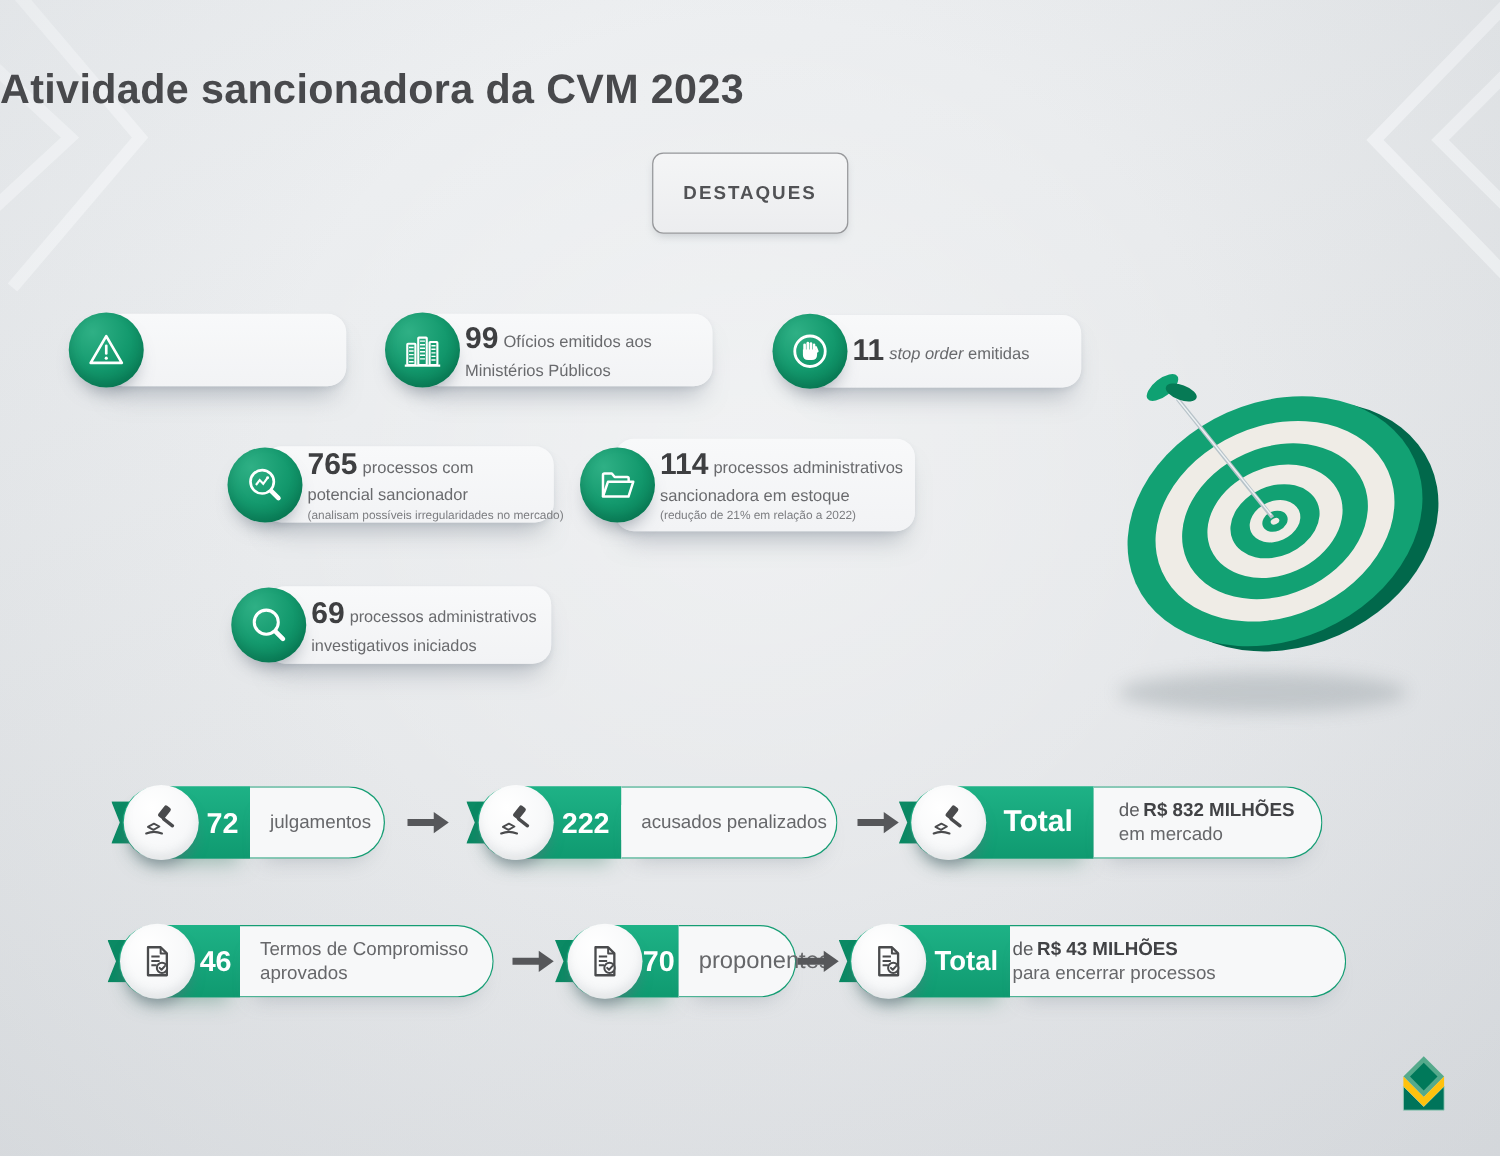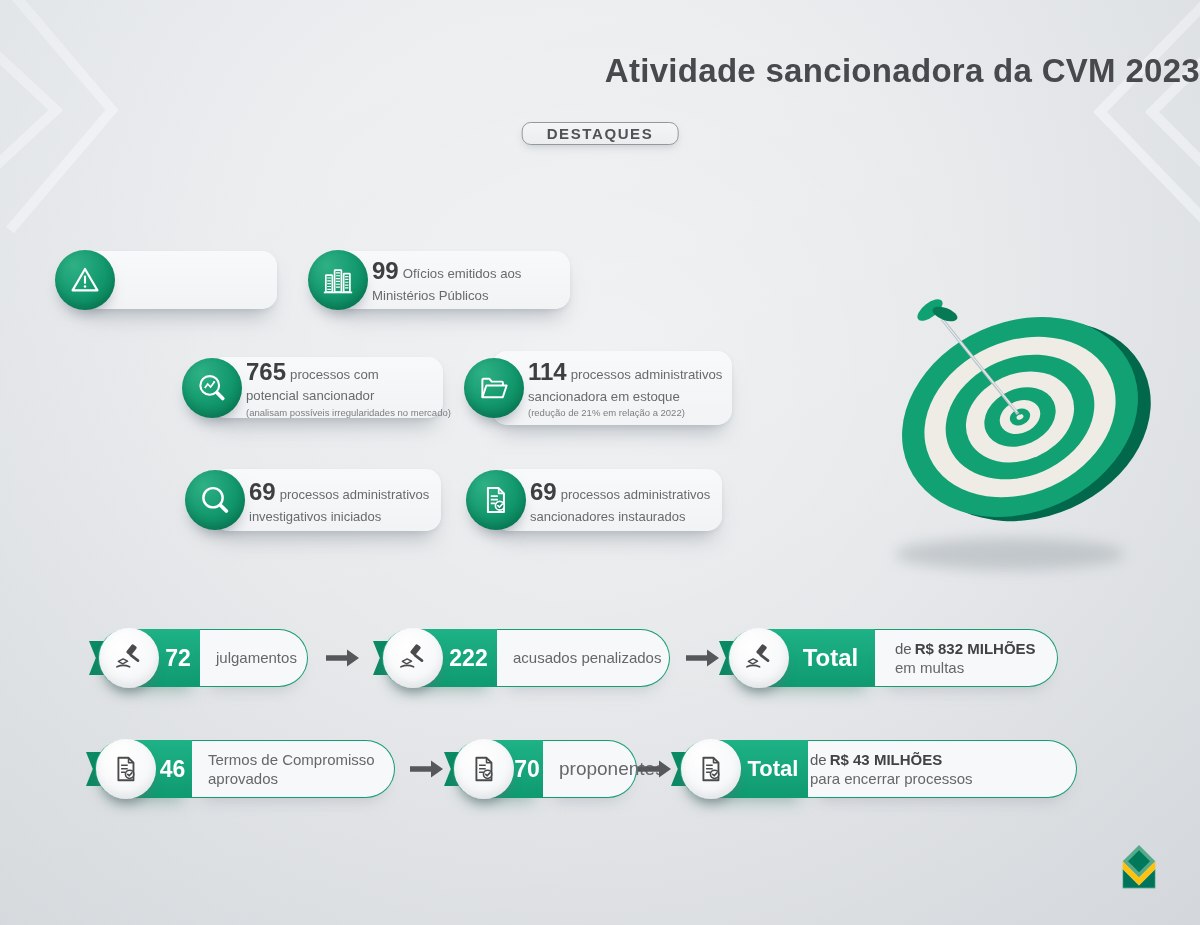--- a/index.html
+++ b/index.html
@@ -10,24 +10,24 @@
   }
   .vignette{position:absolute;inset:0;pointer-events:none;
     background:radial-gradient(ellipse at 50% 40%, rgba(255,255,255,.35) 0%, rgba(255,255,255,0) 45%, rgba(160,168,175,.22) 100%);}
   .stage{position:absolute;inset:0;}
 
   
   .chev{position:absolute;top:0;pointer-events:none;}
   .chev path{fill:none;stroke:#fafbfc;stroke-width:10;opacity:.75;}
 
   
-  .title{position:absolute;left:0;right:0;top:52px;text-align:right;
+  .title{position:absolute;left:0;right:0;top:52px;text-align:left;
     font-size:33px;font-weight:bold;color:#48494c;letter-spacing:.3px;}
   .badge{position:absolute;left:50%;top:122px;transform:translateX(-50%);
-    padding:2px 24px;border:1.6px solid #96979a;border-radius:9px;
+    padding:23px 24px;border:1.6px solid #96979a;border-radius:9px;
     background:linear-gradient(180deg,#f4f5f6,#ecedef);
     font-size:15px;font-weight:bold;letter-spacing:1.6px;color:#515255;
     box-shadow:0 4px 8px -3px rgba(140,148,156,.45);}
 
   
   .scard{position:absolute;}
   .scard .bg{position:absolute;left:28px;top:1px;right:0;bottom:1px;
     background:linear-gradient(180deg,#f8f9fa,#f2f3f5);border-radius:15px;
     box-shadow:0 15px 20px -9px rgba(123,133,146,.5),0 2px 4px rgba(150,160,170,.18);}
   .scard .circ{position:absolute;left:0;top:50%;transform:translateY(-50%);
@@ -108,20 +108,39 @@
                  M10.6 7 h2.8 M10.6 9 h2.8 M10.6 11 h2.8 M10.6 13 h2.8 M10.6 15 h2.8 M10.6 17 h2.8
                  M17 9.6 h2.4 M17 11.6 h2.4 M17 13.6 h2.4 M17 15.6 h2.4 M17 17.6 h2.4" stroke-width=".8"></path>
         <line x1="2" y1="20.8" x2="22" y2="20.8"></line>
       </svg>
     </div>
     <div class="txt" style="width:190px">
       <p><span class="num">99</span><span>Ofícios emitidos aos Ministérios Públicos</span></p>
     </div>
   </div>
 
+  <div class="scard" style="left:618px;top:251px;width:247px;height:60px">
+    <div class="bg"></div>
+    <div class="circ">
+      <svg width="34" height="34" viewBox="0 0 24 24">
+        <circle cx="12" cy="12" r="8.6" fill="none" stroke="#fff" stroke-width="1.6"></circle>
+        <g fill="#fff">
+          <rect x="8.2" y="7.6" width="1.5" height="5" rx=".75"></rect>
+          <rect x="10" y="6.7" width="1.5" height="5.6" rx=".75"></rect>
+          <rect x="11.8" y="6.9" width="1.5" height="5.4" rx=".75"></rect>
+          <rect x="13.6" y="7.6" width="1.4" height="4.8" rx=".7"></rect>
+          <rect x="15" y="9" width="1.4" height="3.8" rx=".7" transform="rotate(-22 15.7 10.9)"></rect>
+          <path d="M8 11 h8 v3 q0 3 -3 3 h-2 q-3 0 -3 -3 z"></path>
+        </g>
+      </svg>
+    </div>
+    <div class="txt" style="width:175px">
+      <p><span class="num">11</span><span class="it">stop order</span> <span>emitidas</span></p>
+    </div>
+  </div>
 
   <div class="scard" style="left:182px;top:356px;width:261px;height:63px">
     <div class="bg"></div>
     <div class="circ">
       <svg width="34" height="34" viewBox="0 0 24 24" fill="none" stroke="#fff">
         <circle cx="10.4" cy="10.2" r="6.6" stroke-width="1.5"></circle>
         <polyline points="6.9,12 9,9.2 11,11.3 13.5,7.9" stroke-width="1.2"></polyline>
         <circle cx="13.5" cy="7.9" r=".8" fill="#fff" stroke="none"></circle>
         <line x1="15.6" y1="15.4" x2="19.6" y2="19.4" stroke-width="2.6" stroke-linecap="round"></line>
       </svg>
@@ -152,35 +171,20 @@
       <svg width="34" height="34" viewBox="0 0 24 24" fill="none" stroke="#fff">
         <circle cx="10.6" cy="10.4" r="6.8" stroke-width="1.7"></circle>
         <line x1="15.9" y1="15.7" x2="20" y2="19.8" stroke-width="2.6" stroke-linecap="round"></line>
       </svg>
     </div>
     <div class="txt" style="width:192px;font-size:13px">
       <p><span class="num">69</span><span>processos administrativos investigativos iniciados</span></p>
     </div>
   </div>
 
-  <div class="scard" style="left:466px;top:468px;width:256px;height:64px">
-    <div class="bg"></div>
-    <div class="circ">
-      <svg width="34" height="34" viewBox="0 0 24 24" fill="none" stroke="#fff" stroke-linejoin="round">
-        <path d="M6.3 3.6 H13.9 L17.6 7.3 V20.4 H6.3 Z" stroke-width="1.4"></path>
-        <path d="M13.9 3.6 V7.3 H17.6" stroke-width="1.2"></path>
-        <path d="M8.3 9.2 h5 M8.3 11.8 h5 M8.3 14.4 h3.2" stroke-width="1.2"></path>
-        <circle cx="14.7" cy="16" r="3.1" fill="#0d8a61" stroke-width="1.2"></circle>
-        <path d="M13.3 16 l1.1 1.1 2 -2.2" stroke-width="1.2" stroke-linecap="round"></path>
-      </svg>
-    </div>
-    <div class="txt" style="width:192px;font-size:13px">
-      <p><span class="num">69</span><span>processos administrativos sancionadores instaurados</span></p>
-    </div>
-  </div>
 
   <svg class="dartboard" viewBox="0 0 330 325">
     <ellipse cx="160" cy="292" rx="115" ry="16" fill="#8d979c" opacity=".38" style="filter:blur(7px)"></ellipse>
     <g transform="rotate(-24 170 155)">
       <g transform="translate(10 9)">
         <ellipse cx="170" cy="155" rx="122" ry="95" fill="#01684b"></ellipse>
       </g>
       <ellipse cx="170" cy="155" rx="122" ry="95" fill="#12a173"></ellipse>
       <ellipse cx="170" cy="155" rx="99" ry="76" fill="#efece6"></ellipse>
       <ellipse cx="170" cy="155" rx="77" ry="59" fill="#12a173"></ellipse>
@@ -244,21 +248,21 @@
   <svg class="arrow" style="left:684px;top:647px" width="38" height="22" viewBox="0 0 38 22">
     <line x1="2" y1="11" x2="25" y2="11" stroke="#56575a" stroke-width="5.5"></line>
     <polygon points="23,2.5 35,11 23,19.5" fill="#56575a"></polygon>
   </svg>
 
   <div class="fitem tot" style="left:728px;top:629px;width:330px">
     <div class="ribbon"></div>
     <div class="grn" style="width:147px"></div>
     <div class="lab" style="left:147px;padding-left:20px">
       <div class="tot-l1"><span class="pfx">de</span><b>R$ 832 MILHÕES</b></div>
-      <div>em multas</div>
+      <div>em mercado</div>
     </div>
     <div class="fnum" style="left:58px;width:89px;font-size:24px">Total</div>
     <div class="fcirc">
       <svg width="32" height="32" viewBox="0 0 24 24">
         <g fill="#4a4b4d">
           <rect x="11.6" y="1.8" width="4.6" height="8.2" rx="1.2" transform="rotate(38 13.9 5.9)"></rect>
           <rect x="12.6" y="8.2" width="8.8" height="2" rx="1" transform="rotate(38 12.6 9.2)"></rect>
         </g>
         <path d="M4 14.6 l3.6 -1.9 3.3 1.7 -3.6 2 z" fill="none" stroke="#4a4b4d" stroke-width="1.1" stroke-linejoin="round"></path>
         <path d="M3 18.6 q4.6 -2 9.4 0" fill="none" stroke="#4a4b4d" stroke-width="1.3" stroke-linecap="round"></path>

